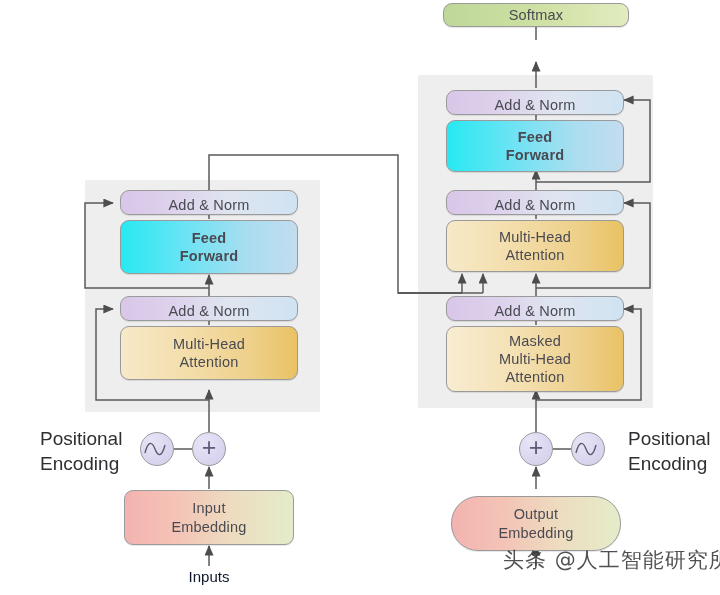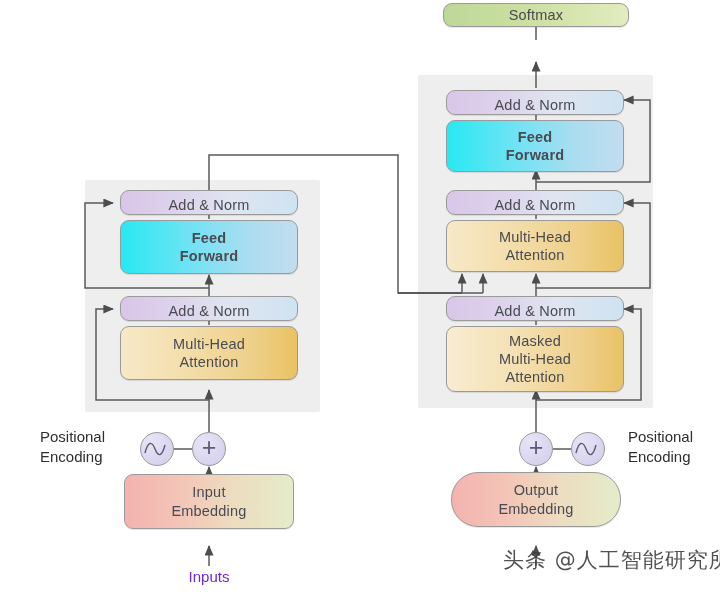--- a/index.html
+++ b/index.html
@@ -56,26 +56,26 @@
     background: radial-gradient(circle at 32% 28%, #e8e4f6 0%, #dcd7f0 55%, #d3cdea 100%);
     display: flex; align-items: center; justify-content: center;
   }
   .circ svg { display: block; }
   .plus-g {
     font-size: 25px; color: #5b5b7a; line-height: 1;
     margin-top: -3px; font-weight: 300;
   }
   .sidelabel {
     position: absolute;
-    font-size: 15px; color: #2f2f33;
+    font-size: 19px; color: #2f2f33;
     line-height: 1.3; white-space: pre-line;
   }
   .iolabel {
     position: absolute;
-    font-size: 15px; color: #6d28d9;
+    font-size: 15px; color: #0f172a;
     white-space: nowrap;
   }
   .watermark {
     position: absolute;
     font-size: 21px;
     color: #3a3a3a;
     opacity: .88;
     white-space: nowrap;
     font-family: "DejaVu Sans", sans-serif;
     letter-spacing: 1px;
@@ -210,25 +210,25 @@
     <span class="plus-g">+</span>
   </div>
   <div class="circ" style="left:571px; top:432px;">
     <svg width="26" height="18" viewBox="0 0 26 18">
       <path d="M1,13 C4,1 8,1 11,9 C14,17 18,17 21,5" stroke="#5a5a6e" stroke-width="1.4" fill="none"></path>
     </svg>
   </div>
   <div class="sidelabel" style="left:628px; top:427px; width:100px; text-align:left;">Positional
 Encoding</div>
 
-  <div class="node g-embed" style="left:124px; top:474px; width:170px; height:55px;">
+  <div class="node g-embed" style="left:124px; top:490px; width:170px; height:55px;">
     <span class="lbl">Input
 Embedding</span>
   </div>
-  <div class="node g-embed" style="left:451px; top:472px; width:170px; height:55px;border-radius:27px;">
+  <div class="node g-embed" style="left:451px; top:496px; width:170px; height:55px;border-radius:27px;">
     <span class="lbl">Output
 Embedding</span>
   </div>
 
   <div class="iolabel" style="left:209px; top:568px; transform:translateX(-50%);">Inputs</div>
 
   <div class="watermark" style="left:503px; top:546px;">头条 @人工智能研究所</div>
 
 </div>
 

